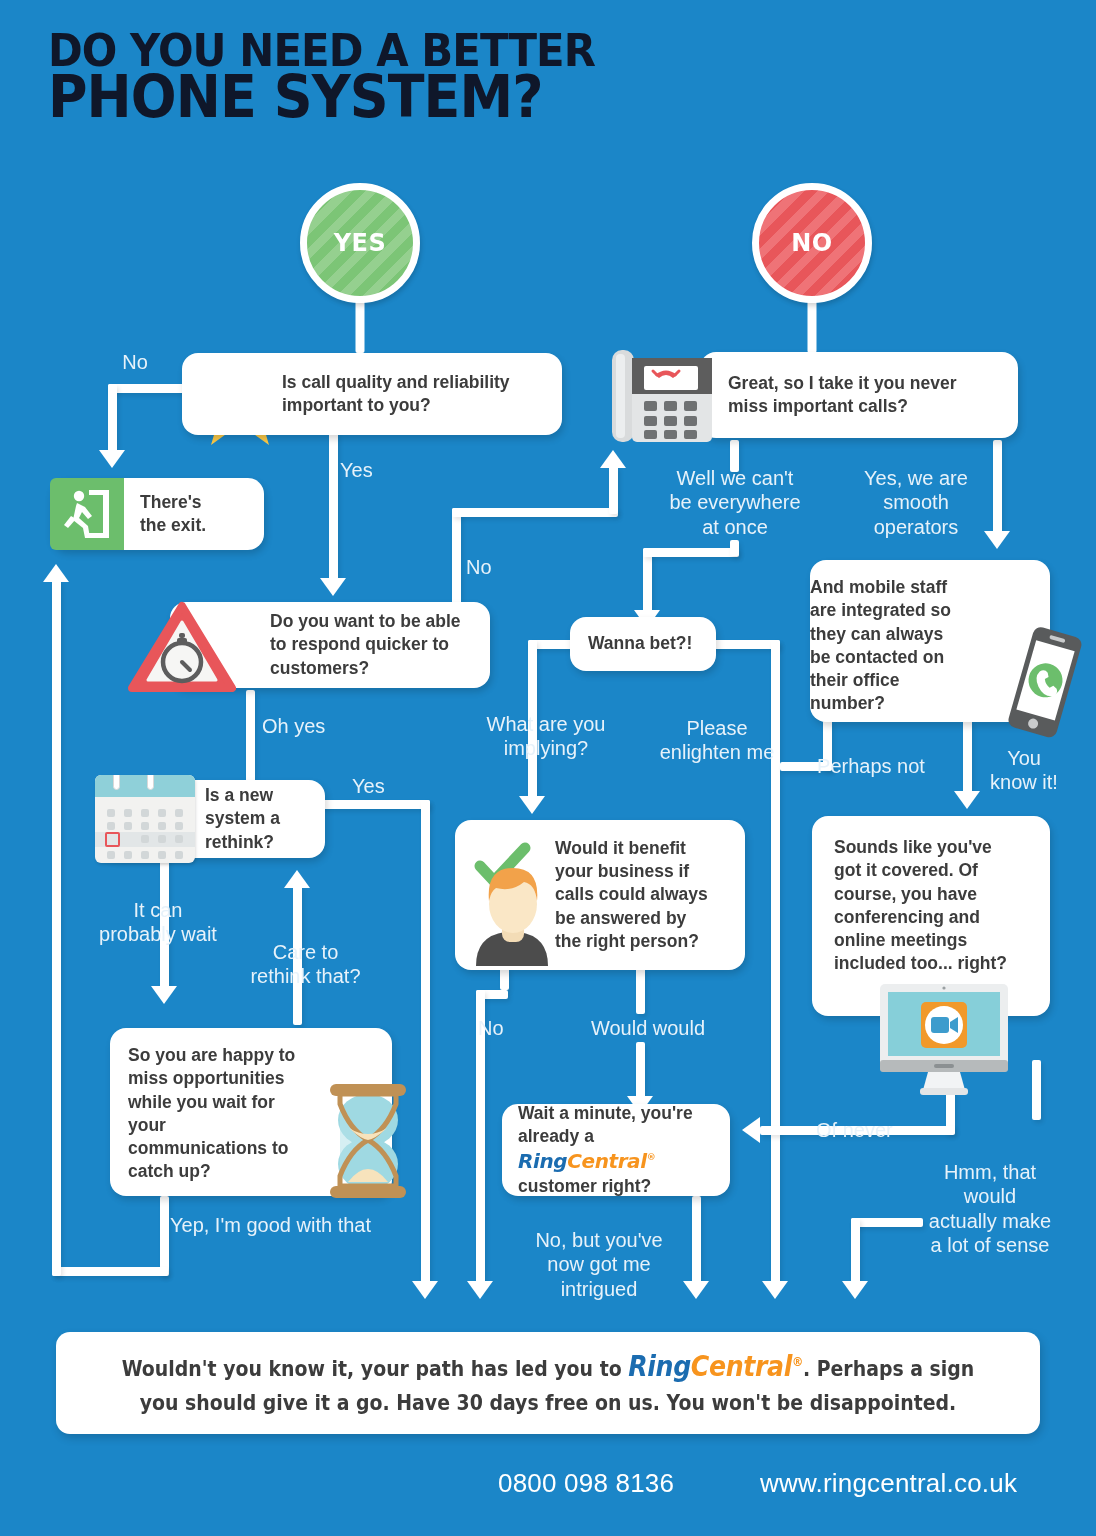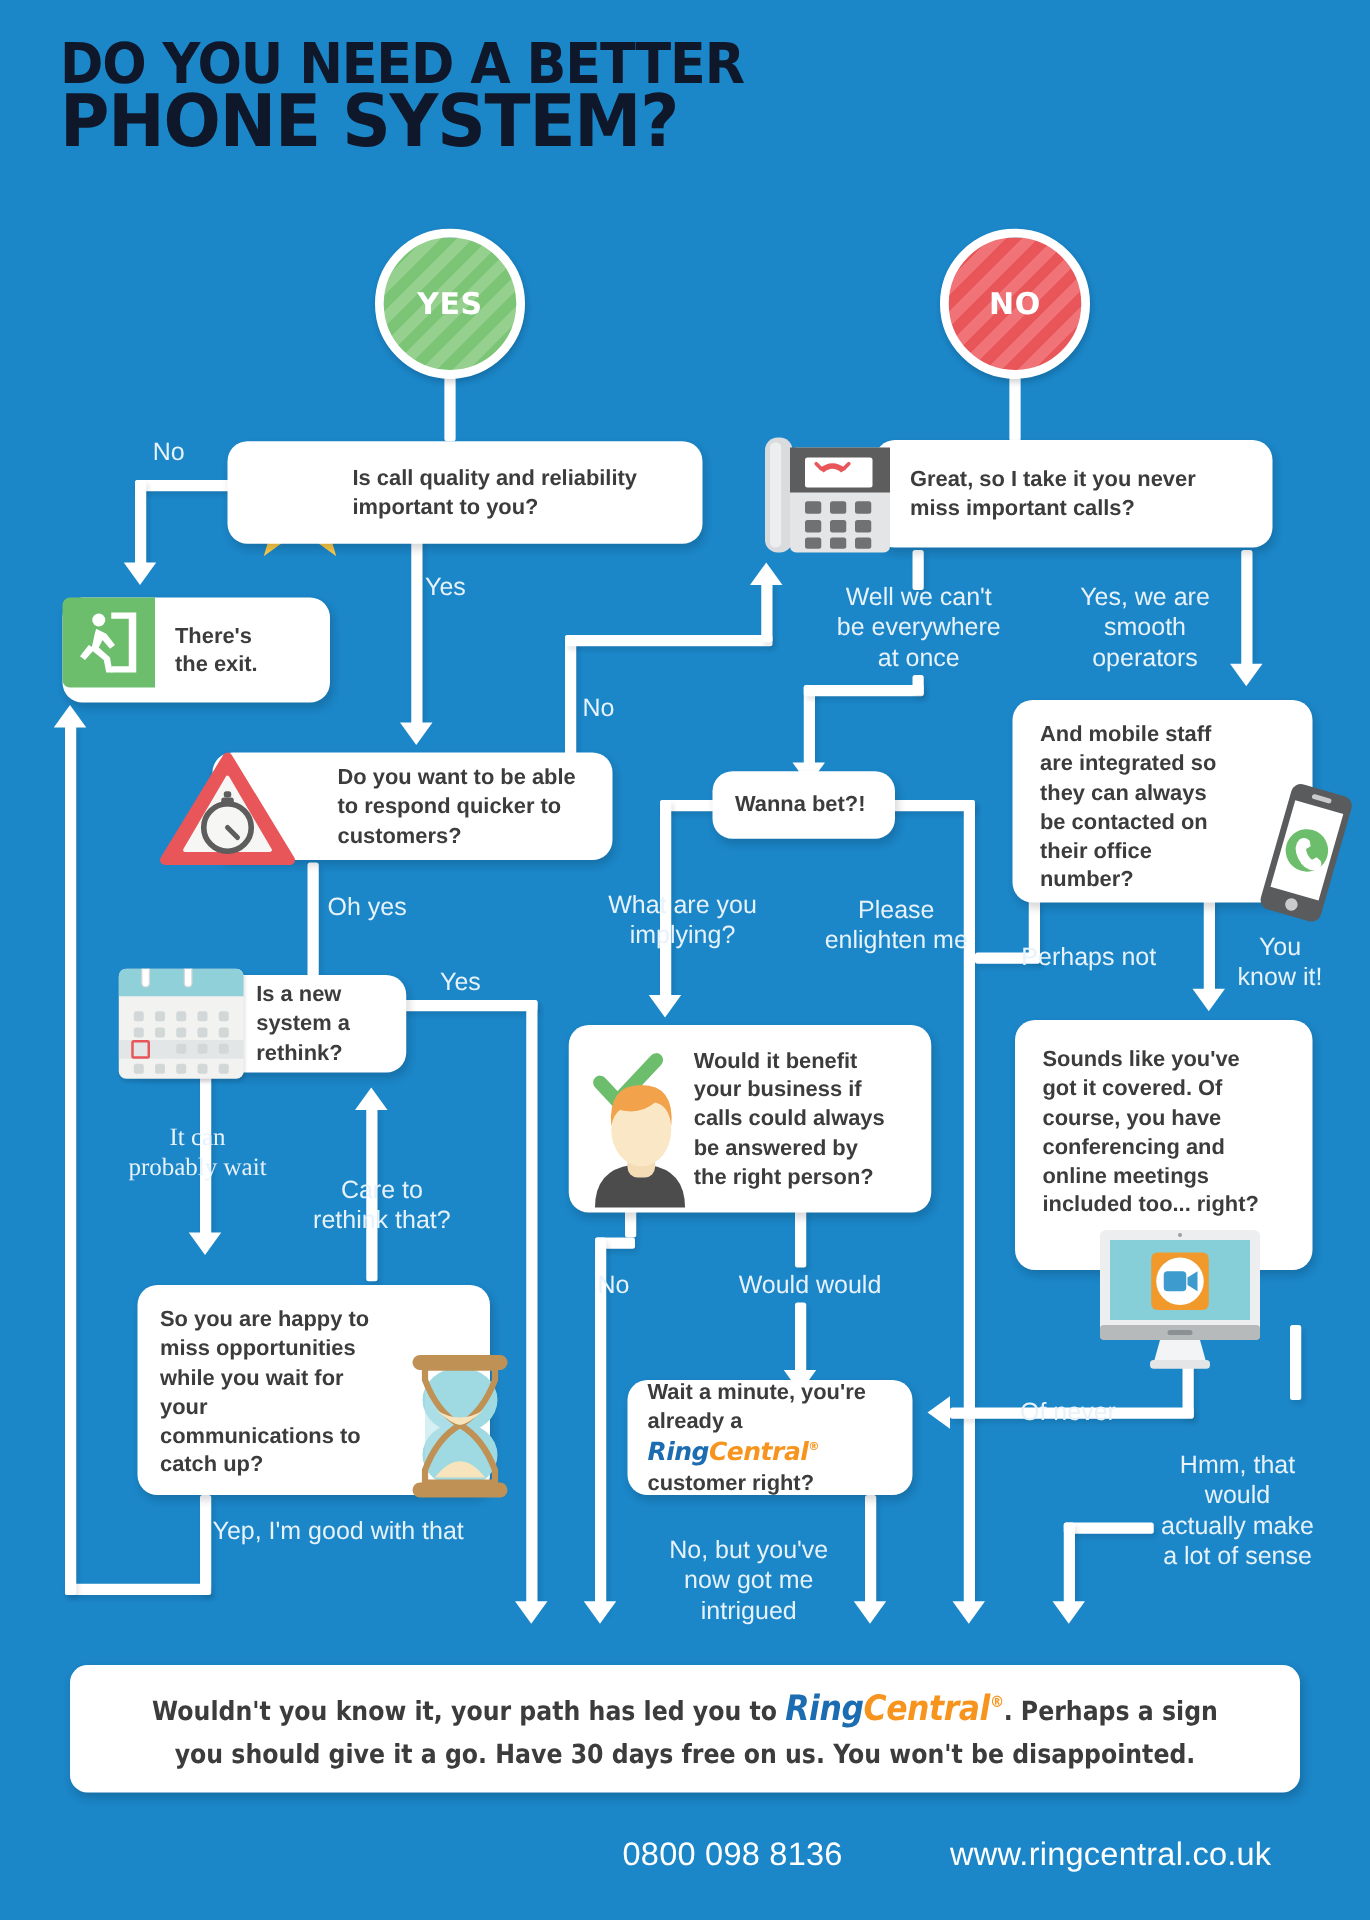--- a/index.html
+++ b/index.html
@@ -190,21 +190,21 @@
   <div class="arrow down" style="left:842px;top:1281px;"></div>
 
   <div class="conn shadow" style="left:692px;top:1196px;width:9px;height:89px;"></div>
   <div class="arrow down" style="left:683px;top:1281px;"></div>
 
   <div class="elabel" style="left:100px;top:350px;width:70px;">No</div>
   <div class="elabel" style="left:340px;top:458px;width:70px;text-align:left;">Yes</div>
   <div class="elabel" style="left:466px;top:555px;width:60px;text-align:left;">No</div>
   <div class="elabel" style="left:262px;top:714px;width:110px;text-align:left;">Oh yes</div>
   <div class="elabel" style="left:352px;top:774px;width:60px;text-align:left;">Yes</div>
-  <div class="elabel" style="left:78px;top:898px;width:160px;font-family:Liberation Serif, serif;">It can
+  <div class="elabel" style="left:78px;top:898px;width:160px;">It can
 probably wait</div>
   <div class="elabel" style="left:228px;top:940px;width:155px;">Care to
 rethink that?</div>
   <div class="elabel" style="left:170px;top:1213px;width:240px;text-align:left;">Yep, I'm good with that</div>
   <div class="elabel" style="left:650px;top:466px;width:170px;">Well we can't
 be everywhere
 at once</div>
   <div class="elabel" style="left:838px;top:466px;width:156px;">Yes, we are
 smooth
 operators</div>
@@ -227,21 +227,21 @@
 intrigued</div>
 
   <svg class="ic" style="left:190px;top:353px;" width="100" height="96" viewBox="0 0 100 96">
     <polygon points="50,4 62,36 97,37 69,58 79,92 50,71 21,92 31,58 3,37 38,36" fill="#fbc948"></polygon>
   </svg>
   <div class="card" style="left:182px;top:353px;width:380px;height:82px;padding-left:100px;padding-right:14px;">
     <span class="txt">Is call quality and reliability
 important to you?</span>
   </div>
 
-  <div class="card" style="left:50px;top:478px;width:214px;height:84px;padding-left:90px;padding-right:12px;">
+  <div class="card" style="left:50px;top:478px;width:214px;height:72px;padding-left:90px;padding-right:12px;">
     <span class="txt">There's
 the exit.</span>
   </div>
   <div class="ic exit-sign" style="left:50px;top:478px;width:74px;height:72px;border-radius:6px 0 0 6px;">
     <svg width="56" height="56" viewBox="0 0 56 56">
       <path d="M30 4 h20 v48 h-20 v-5 h14 v-38 h-14 z" fill="#ffffff"></path>
       <circle cx="20" cy="10" r="5.2" fill="#ffffff"></circle>
       <path d="M18 17 l8 4 l7 9 l-4 3 l-6 -7 l-3 6 l9 8 l2 12 l-5 0 l-2 -10 l-10 -8 l3 -14 z" fill="#ffffff"></path>
       <path d="M12 30 l-7 9 l4 3 l8 -9 z" fill="#ffffff"></path>
     </svg>
@@ -314,21 +314,21 @@
       <rect x="36" y="86" width="13" height="9" rx="2"></rect>
         <rect x="56" y="86" width="13" height="9" rx="2"></rect>
         <rect x="76" y="86" width="13" height="9" rx="2"></rect>
     </g>
   </svg>
 
   <div class="card" style="left:570px;top:617px;width:146px;height:54px;padding-left:18px;padding-right:14px;">
     <span class="txt">Wanna bet?!</span>
   </div>
 
-  <div class="card" style="left:810px;top:560px;width:240px;height:162px;padding-left:22px;padding-right:14px;align-items:flex-start;padding-top:16px;">
+  <div class="card" style="left:810px;top:560px;width:240px;height:162px;padding-right:14px;align-items:flex-start;padding-top:16px;">
     <span class="txt">And mobile staff
 are integrated so
 they can always
 be contacted on
 their office
 number?</span>
   </div>
   <svg class="ic" style="left:998px;top:622px;" width="92" height="120" viewBox="0 0 92 120">
     <g transform="rotate(16 46 60)">
       <rect x="22" y="8" width="50" height="104" rx="8" fill="#595b5c"></rect>

